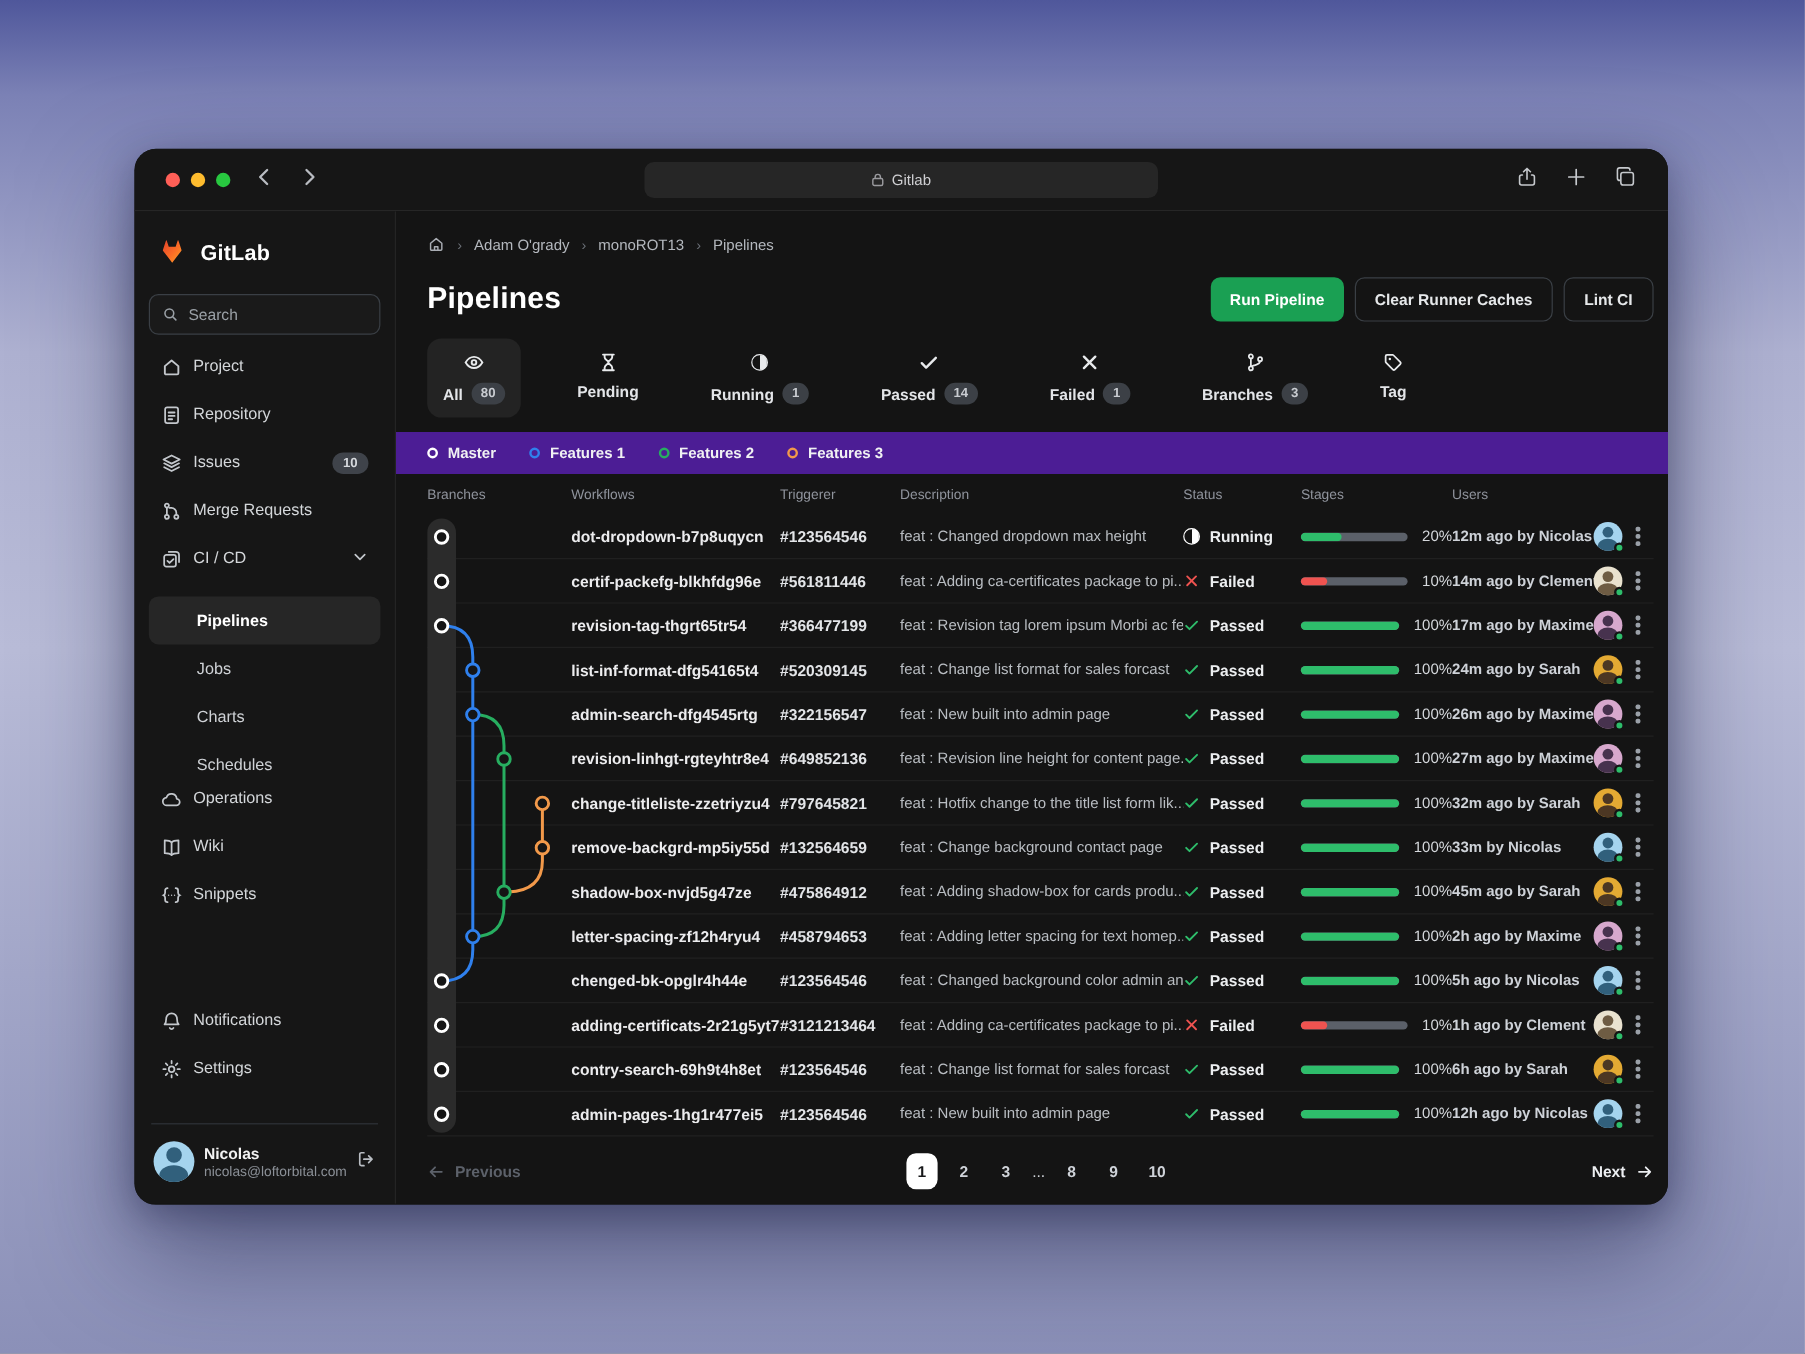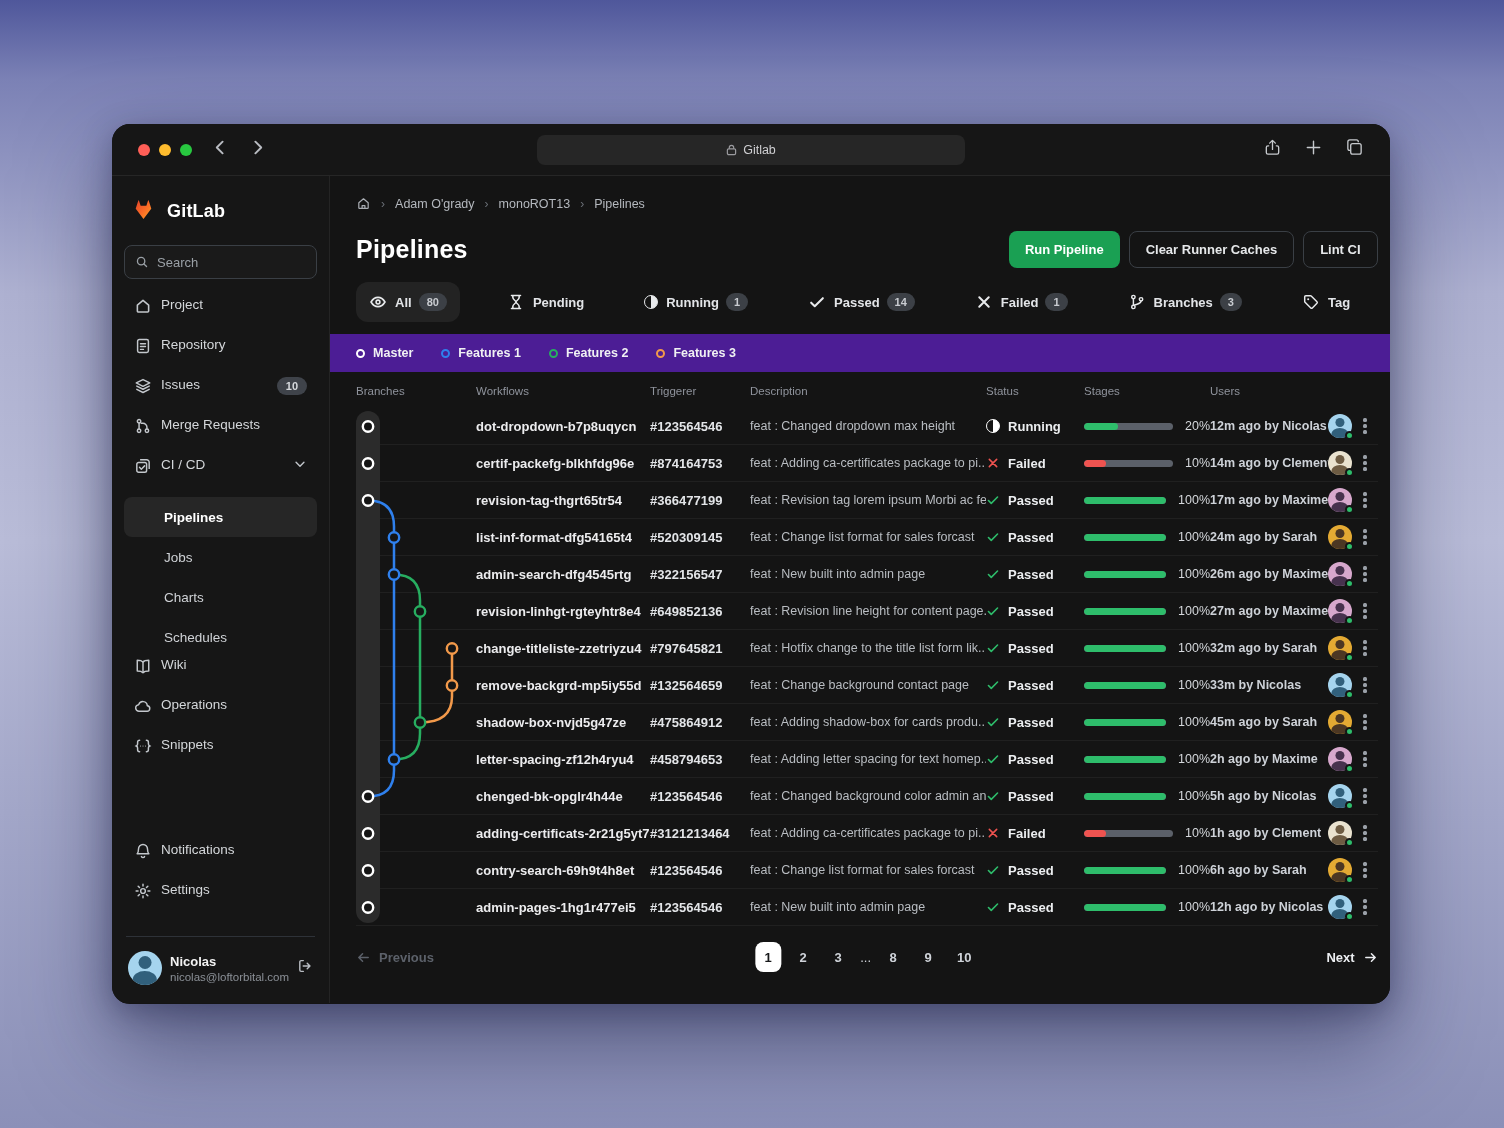--- a/index.html
+++ b/index.html
@@ -73,21 +73,21 @@
   .breadcrumb svg{width:15px;height:15px;color:#a9adb3}
   .crumb-sep{color:#6a6f76;font-size:12px}
   .page-head{display:flex;align-items:center;justify-content:space-between;margin-bottom:14px}
   .page-title{font-size:25px;font-weight:700;color:#fff;letter-spacing:.2px}
   .head-actions{display:flex;gap:9px}
   .btn{font-family:inherit;font-size:13px;font-weight:600;border-radius:8px;padding:10px 16px;cursor:pointer}
   .btn-primary{background:#1aa053;border:none;color:#fff}
   .btn-ghost{background:transparent;border:1px solid #3a3f45;color:#e6e8ea}
   
   .tabs{display:flex;align-items:flex-start;gap:34px;margin-bottom:12px}
-  .tab{display:flex;flex-direction:row;align-items:center;gap:8px;padding:11px 13px;border-radius:12px;cursor:default}
+  .tab{display:flex;flex-direction:column;align-items:center;gap:8px;padding:11px 13px;border-radius:12px;cursor:default}
   .tab.active{background:#232323}
   .tab-icon{height:18px;display:flex;align-items:center;color:#e8eaec}
   .tab-icon svg{width:18px;height:18px}
   .tab-line{display:flex;align-items:center;gap:7px}
   .tab-label{font-size:13px;font-weight:600;color:#e3e5e8}
   .tab-badge{background:#3c4046;color:#c9ccd1;font-size:11px;font-weight:700;border-radius:999px;padding:3px 8px}
   .half-circle{width:14px;height:14px;border:1.7px solid currentColor;border-radius:50%;background:conic-gradient(currentColor 0 50%,transparent 50% 100%)}
   
   .legend{margin:0 -20px 0 -26px;background:#4c1d95;height:38px;display:flex;align-items:center;gap:28px;padding-left:26px}
   .legend-item{display:flex;align-items:center;gap:8px;font-size:12.5px;font-weight:700;color:#f0f1f3}
@@ -245,31 +245,31 @@
         </nav>
       <nav class="nav" id="nav-sub">
           <div class="sub-item active">Pipelines</div>
           <div class="sub-item">Jobs</div>
           <div class="sub-item">Charts</div>
           <div class="sub-item">Schedules</div>
         </nav>
       <nav class="nav" id="nav-mid">
           <div class="nav-item">
     <span><svg viewBox="0 0 16 16" fill="none" stroke="currentColor" stroke-width="1.3" stroke-linejoin="round">
+                <path d="M4.6 12.6a2.9 2.9 0 0 1-.4-5.8 3.9 3.9 0 0 1 7.6.9 2.45 2.45 0 0 1-.5 4.9Z"></path>
+              </svg></span>
+    <span class="lbl">Operations</span>
+
+  </div>
+          <div class="nav-item">
+    <span><svg viewBox="0 0 16 16" fill="none" stroke="currentColor" stroke-width="1.3" stroke-linejoin="round">
                 <path d="M8 4.4C7 3.3 5.5 2.9 2.9 2.9v9.5c2.6 0 4.1.4 5.1 1.5 1-1.1 2.5-1.5 5.1-1.5V2.9c-2.6 0-4.1.4-5.1 1.5Z"></path>
                 <path d="M8 4.4v9.3"></path>
               </svg></span>
     <span class="lbl">Wiki</span>
-
-  </div>
-          <div class="nav-item">
-    <span><svg viewBox="0 0 16 16" fill="none" stroke="currentColor" stroke-width="1.3" stroke-linejoin="round">
-                <path d="M4.6 12.6a2.9 2.9 0 0 1-.4-5.8 3.9 3.9 0 0 1 7.6.9 2.45 2.45 0 0 1-.5 4.9Z"></path>
-              </svg></span>
-    <span class="lbl">Operations</span>
 
   </div>
           <div class="nav-item">
     <span><svg viewBox="0 0 16 16" fill="none" stroke="currentColor" stroke-width="1.3" stroke-linecap="round">
                 <path d="M5 2.8c-1.2 0-1.8.6-1.8 1.8v1.6c0 .9-.4 1.4-1.2 1.8.8.4 1.2.9 1.2 1.8v1.6c0 1.2.6 1.8 1.8 1.8M11 2.8c1.2 0 1.8.6 1.8 1.8v1.6c0 .9.4 1.4 1.2 1.8-.8.4-1.2.9-1.2 1.8v1.6c0 1.2-.6 1.8-1.8 1.8"></path>
                 <circle cx="5.8" cy="8" r=".5" fill="currentColor" stroke="none"></circle>
                 <circle cx="8" cy="8" r=".5" fill="currentColor" stroke="none"></circle>
                 <circle cx="10.2" cy="8" r=".5" fill="currentColor" stroke="none"></circle>
               </svg></span>
     <span class="lbl">Snippets</span>
@@ -498,21 +498,21 @@
               <span class="kebab">
                 <i></i>
                 <i></i>
                 <i></i>
               </span>
             </div>
    </div>
           <div class="tgrid trow">
      <div></div>
      <div class="c-workflow">certif-packefg-blkhfdg96e</div>
-     <div class="c-trigger">#874164753</div>
+     <div class="c-trigger">#561811446</div>
      <div class="c-desc">feat : Adding ca-certificates package to pi...</div>
      <div class="c-status">
               <span class="st-ic st-failed">
                 <svg viewBox="0 0 16 16" fill="none" stroke="currentColor" stroke-width="1.8" stroke-linecap="round">
                   <path d="M3.8 3.8l8.4 8.4M12.2 3.8l-8.4 8.4"></path>
                 </svg>
               </span>
               <span>Failed</span>
             </div>
      <div class="c-stages">

